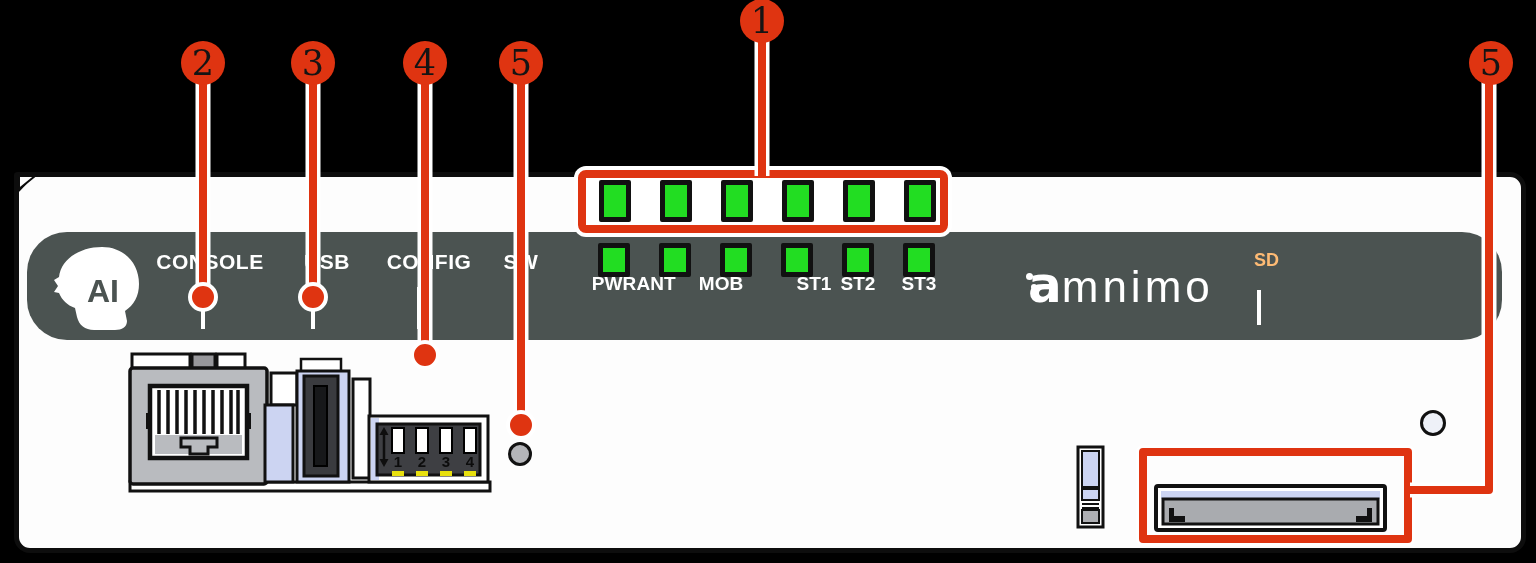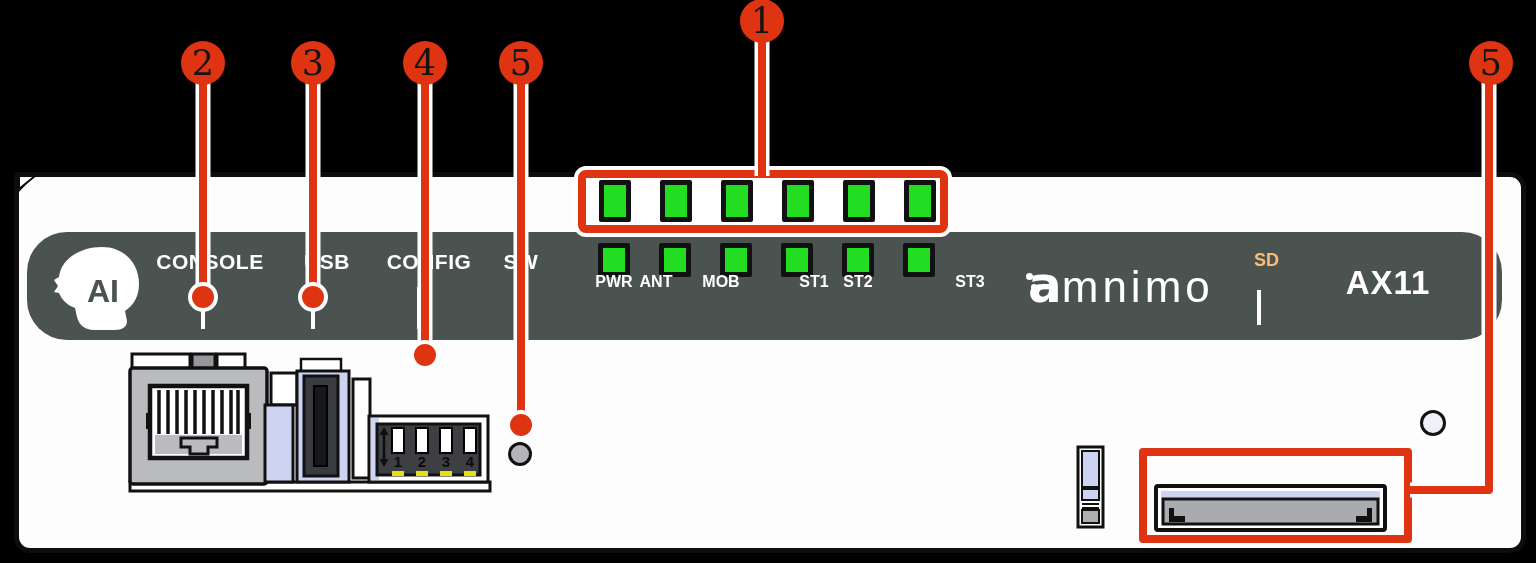--- a/index.html
+++ b/index.html
@@ -24,21 +24,21 @@
   .band{
     position:absolute;left:27px;top:232px;width:1475px;height:108px;
     background:var(--band);border-radius:40px;
   }
   .band-label{
     position:absolute;transform:translateX(-50%);top:250px;
     color:#fff;font-weight:bold;font-size:21px;letter-spacing:.5px;white-space:nowrap;
   }
   .led-label{
     position:absolute;transform:translateX(-50%);top:273px;
-    color:#fff;font-weight:bold;font-size:16px;white-space:nowrap;
+    color:#fff;font-weight:bold;font-size:19px;white-space:nowrap;
   }
   .tick{position:absolute;width:4px;background:#fff;transform:translateX(-50%);}
   .tick.led{top:243px;height:24px;}
   .tick.port{top:287px;height:42px;}
   .tick.sd{top:290px;height:35px;}
   
   .wordmark{position:absolute;left:1028px;top:263px;height:48px;color:#fff;}
   .wordmark .a{font-size:50px;font-weight:bold;font-family:"DejaVu Sans",sans-serif;line-height:44px;}
   .wordmark .rest{font-size:44px;font-weight:normal;letter-spacing:4px;line-height:48px;}
   .wordmark .dot{position:absolute;background:#fff;border-radius:50%;}
@@ -118,31 +118,30 @@
   <div class="tick led" style="left:675px"></div>
   <div class="tick led" style="left:736px"></div>
   <div class="tick led" style="left:797px"></div>
   <div class="tick led" style="left:858px"></div>
   <div class="tick led" style="left:919px"></div>
   <div class="led-label" style="left:614px">PWR</div>
   <div class="led-label" style="left:656px">ANT</div>
   <div class="led-label" style="left:721px">MOB</div>
   <div class="led-label" style="left:814px">ST1</div>
   <div class="led-label" style="left:858px">ST2</div>
-  <div class="led-label" style="left:970px">ST3</div>
+  <div class="led-label" style="left:919px">ST3</div>
 
   <div class="wordmark">
     <span class="dot" style="left:-2px;top:10px;width:7px;height:7px"></span>
     <span class="dot" style="left:3px;top:21px;width:6px;height:6px"></span>
     <span class="a">a</span><span class="rest">mnimo</span>
   </div>
 
   <div class="sd-label">SD</div>
   <div class="tick sd" style="left:1259px"></div>
-  <div class="model">AX11</div>
 
   <svg class="connectors" width="380" height="152" viewBox="0 0 380 152">
     <rect x="5" y="137" width="360" height="9" fill="#ffffff" stroke="#111" stroke-width="3"></rect>
 
     <g>
       <rect x="7" y="9" width="58" height="15" fill="#ffffff" stroke="#111" stroke-width="3"></rect>
       <rect x="67" y="9" width="23" height="15" fill="#97979b" stroke="#111" stroke-width="3"></rect>
       <rect x="92" y="9" width="28" height="15" fill="#ffffff" stroke="#111" stroke-width="3"></rect>
       <rect x="5" y="23" width="137" height="116" rx="3" fill="#b9bbbf" stroke="#111" stroke-width="3.5"></rect>
       <rect x="25" y="41" width="97" height="72" fill="#ffffff" stroke="#111" stroke-width="4.5"></rect>

